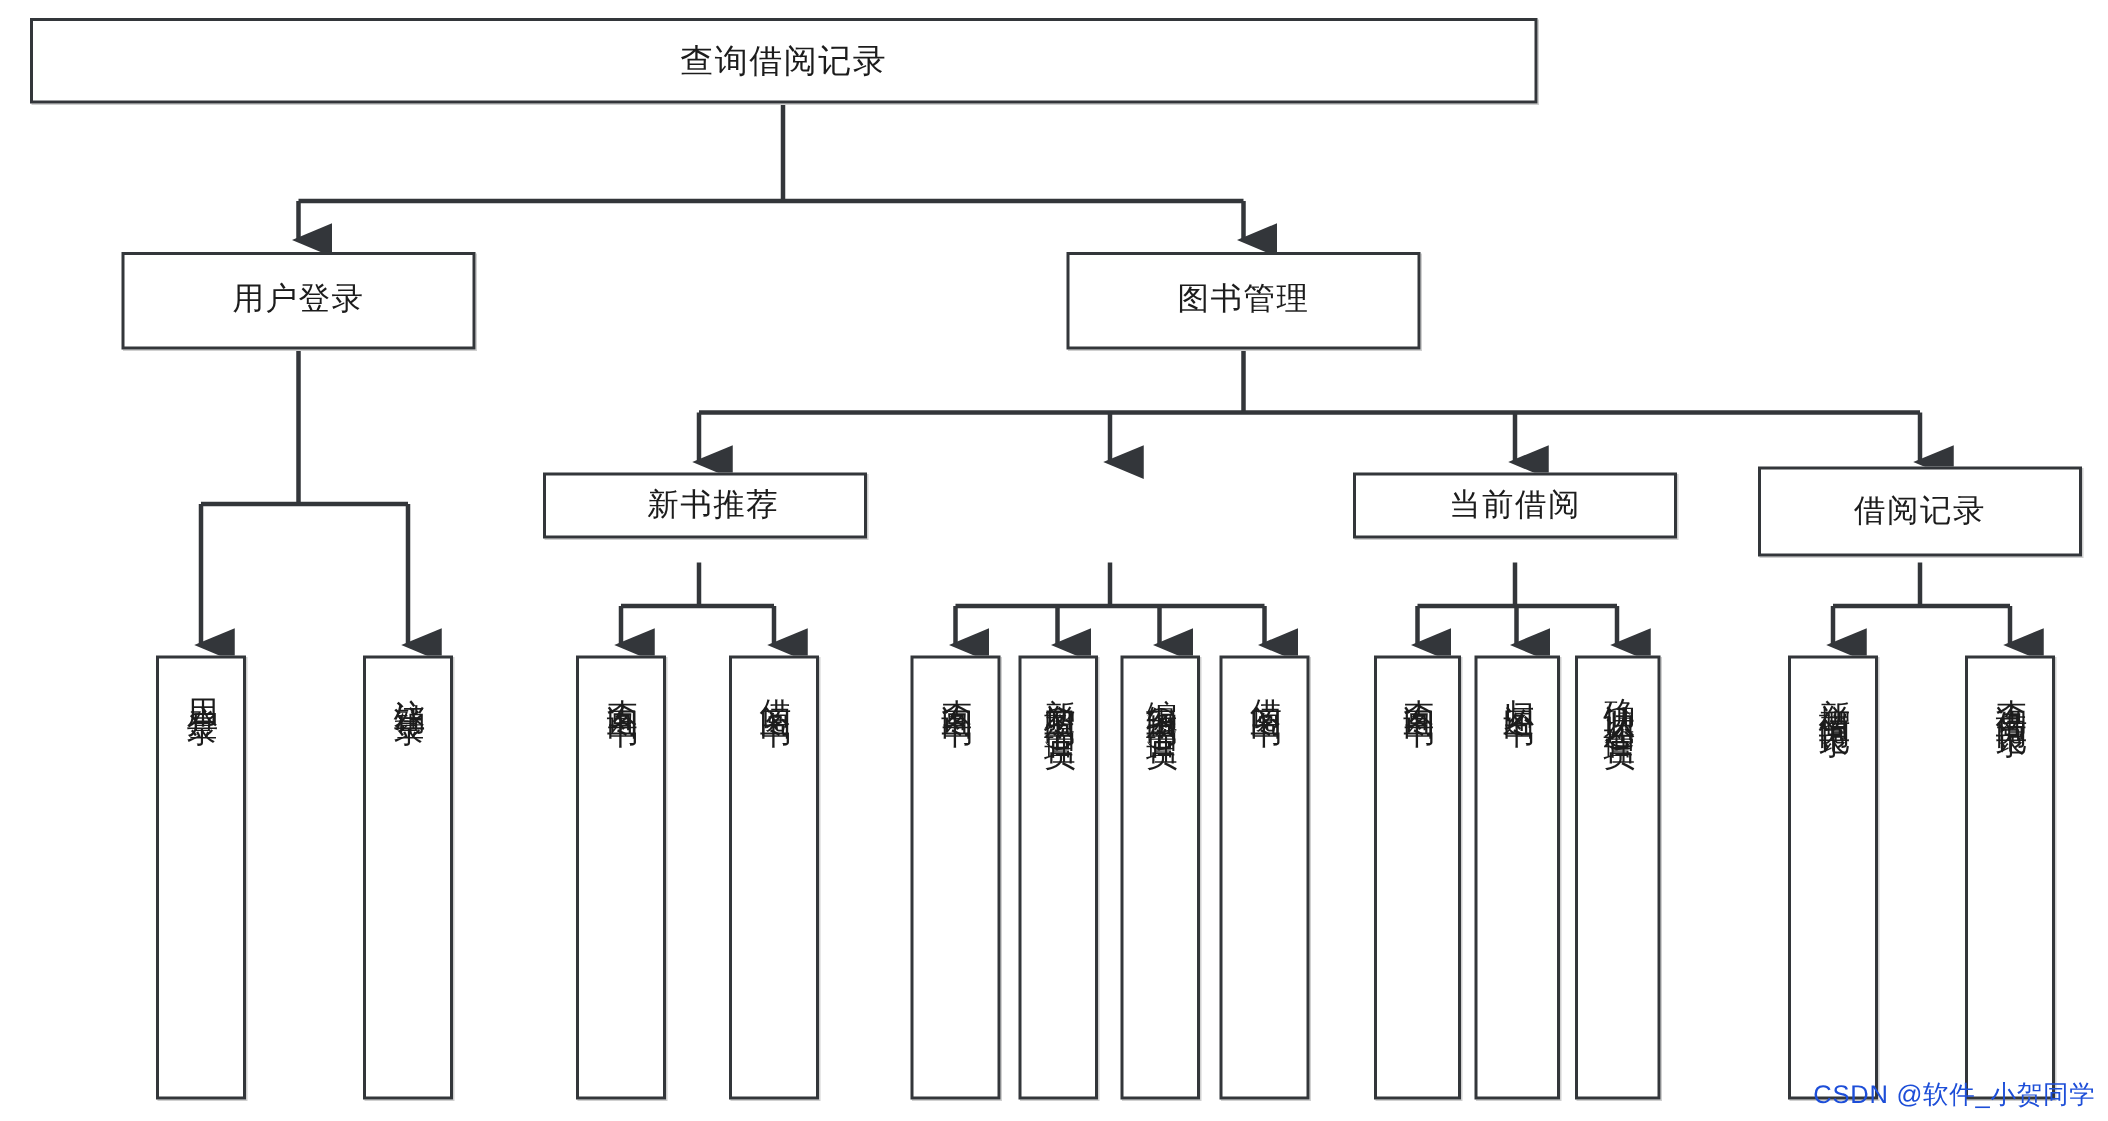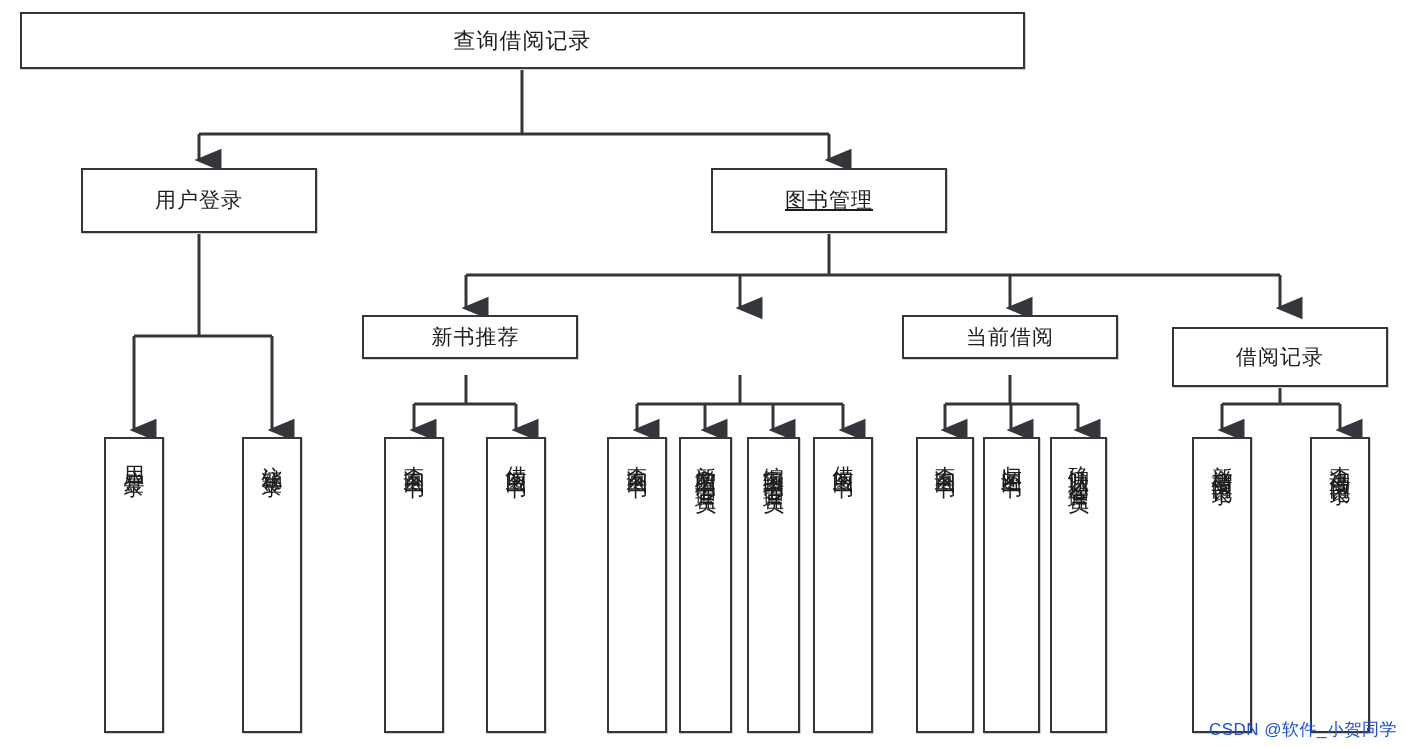--- a/index.html
+++ b/index.html
@@ -122,31 +122,31 @@
     </g>
   </svg>
 
   <div class="node root" style="left:20px; top:12px; width:1005px; height:57px;">
     <span class="label">查询借阅记录</span>
   </div>
 
   <div class="node" style="left:81px; top:168px; width:236px; height:65px;">
     <span class="label">用户登录</span>
   </div>
-  <div class="node" style="left:711px; top:168px; width:236px; height:65px;text-decoration:underline;">
+  <div class="node" style="left:711px; top:168px; width:236px; height:65px;">
     <span class="label">图书管理</span>
   </div>
 
   <div class="node" style="left:362px; top:315px; width:216px; height:44px;padding-left:11px;">
     <span class="label">新书推荐</span>
   </div>
   <div class="node" style="left:902px; top:315px; width:216px; height:44px;">
     <span class="label">当前借阅</span>
   </div>
-  <div class="node" style="left:1172px; top:327px; width:216px; height:60px;">
+  <div class="node" style="left:1172px; top:311px; width:216px; height:60px;">
     <span class="label">借阅记录</span>
   </div>
 
   <div class="node leaf" style="left:104px; top:437px; width:60px; height:296px;">
     <span class="label">用户登录</span>
   </div>
   <div class="node leaf" style="left:242px; top:437px; width:60px; height:296px;">
     <span class="label">注销登录</span>
   </div>
 

